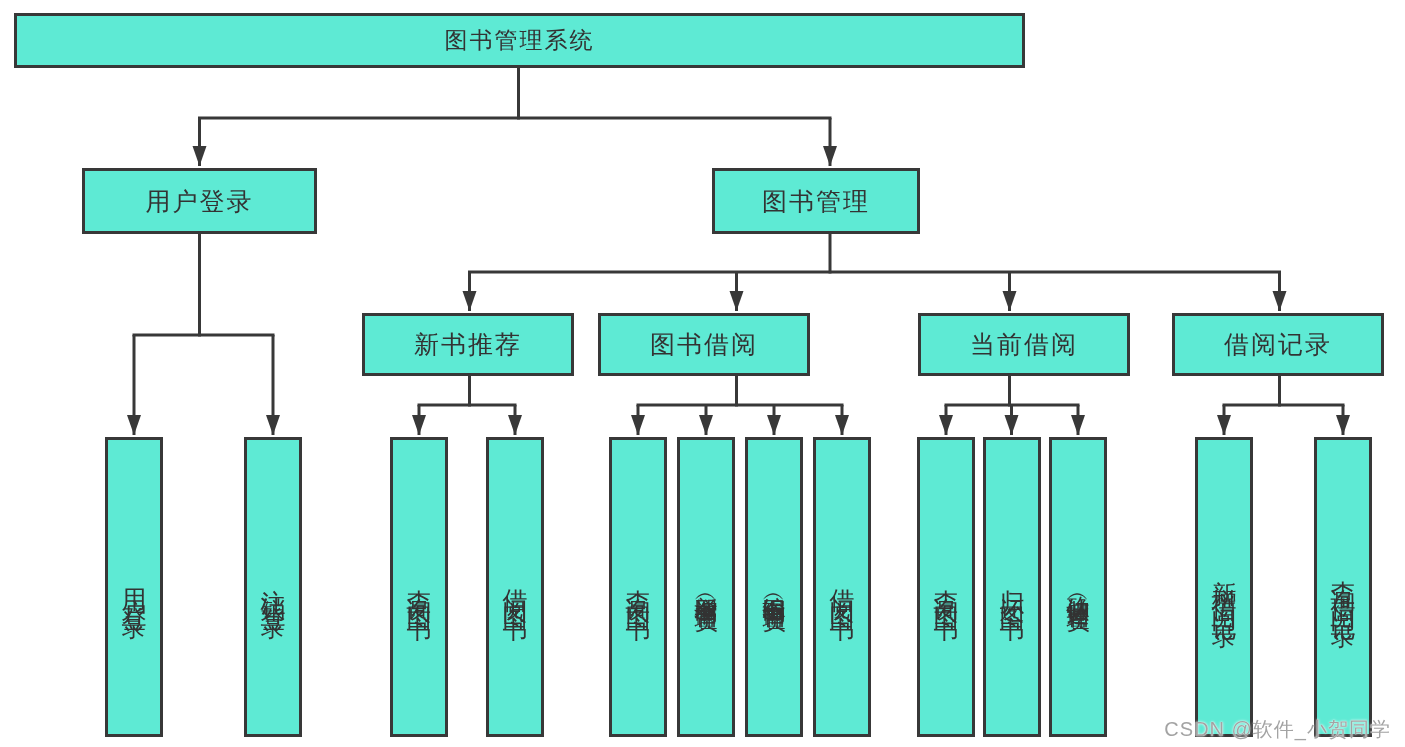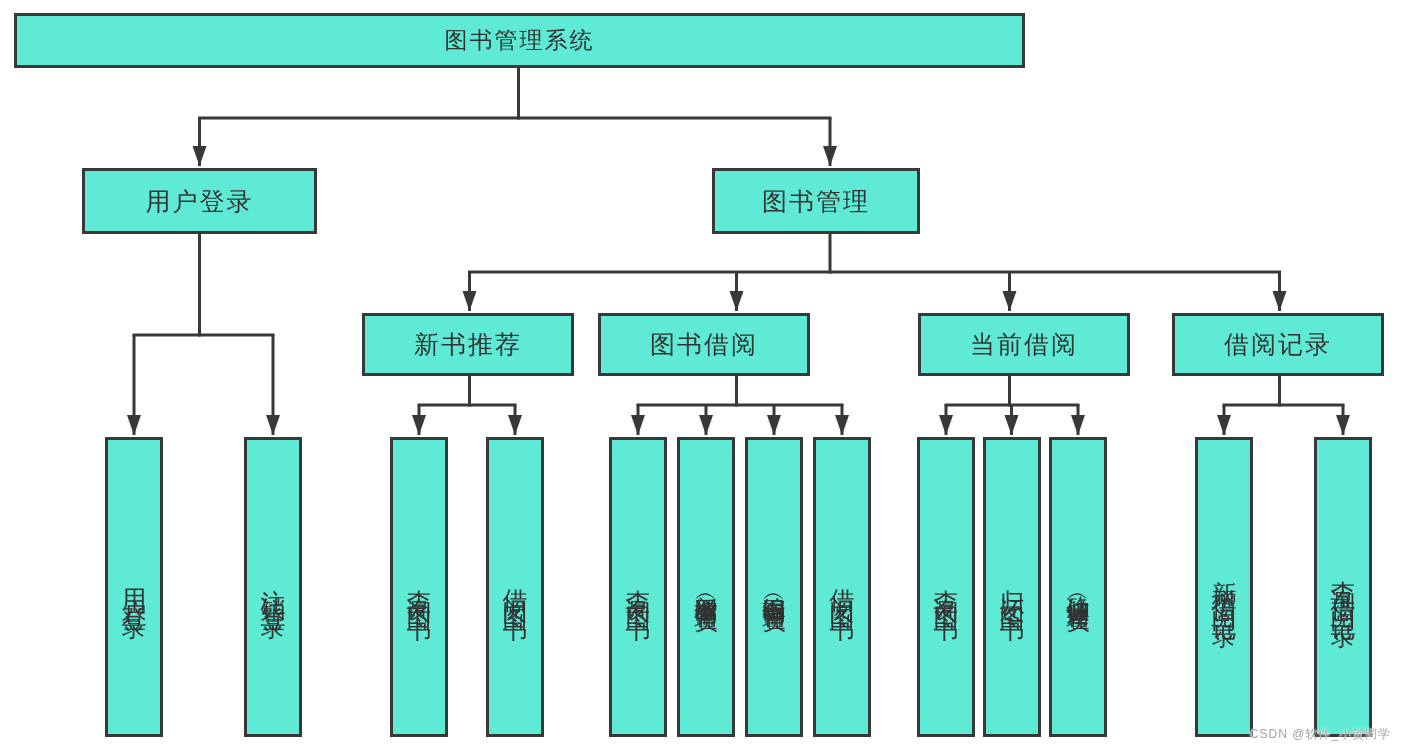--- a/index.html
+++ b/index.html
@@ -72,21 +72,21 @@
   .pos-lf-9  { left: 917px; }
   .pos-lf-10 { left: 983px; }
   .pos-lf-11 { left: 1049px; }
   .pos-lf-12 { left: 1195px; }
   .pos-lf-13 { left: 1314px; }
 
   .watermark {
     position: absolute;
     right: 14px;
     bottom: 4px;
-    font-size: 12px;
+    font-size: 20px;
     color: #a3a3a3;
     letter-spacing: 1px;
     text-shadow: 0 0 3px #ffffff, 0 0 1px #ffffff;
     z-index: 3;
     white-space: nowrap;
   }
 </style>
 </head>
 <body>
 

